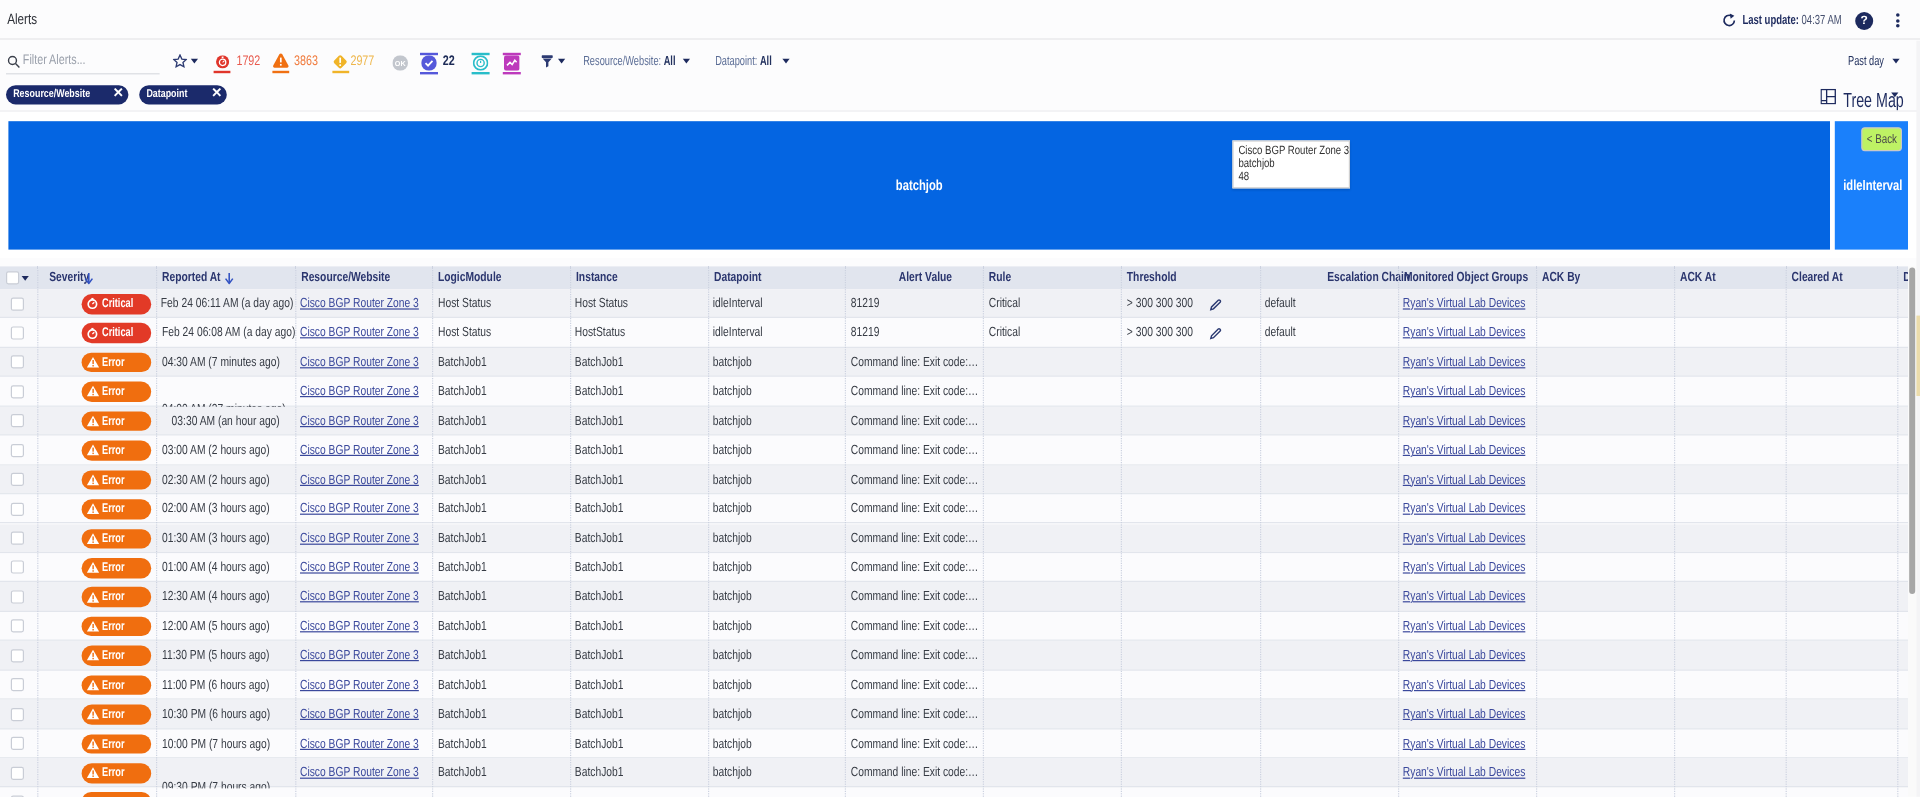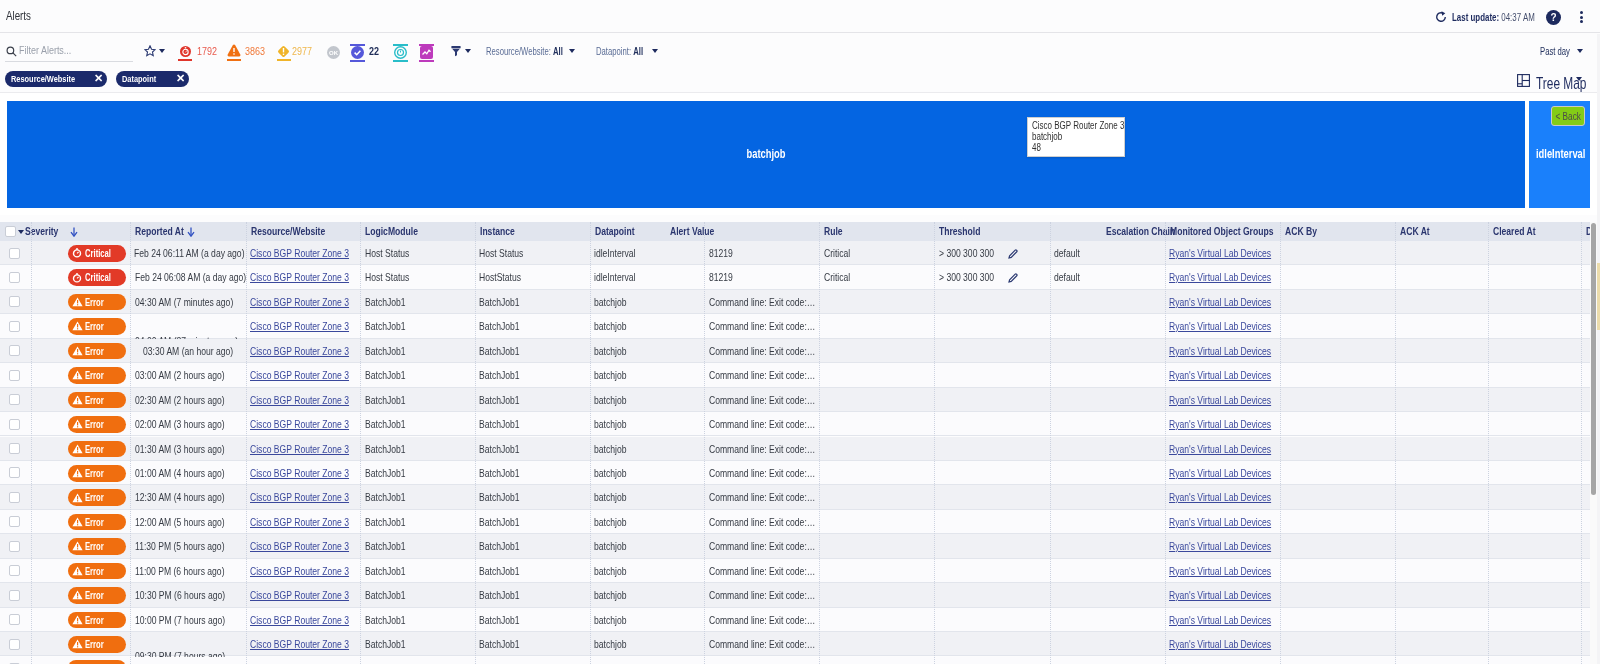--- a/index.html
+++ b/index.html
@@ -108,31 +108,31 @@
 <line x1="5.2" y1="6.5" x2="12.4" y2="6.5" stroke="#1d2a5e" stroke-width="1.1"></line>
 <line x1="0.6" y1="9.8" x2="5.2" y2="9.8" stroke="#1d2a5e" stroke-width="1.1"></line>
   </svg>
 <div class="abs" style="left:1536px;top:74px;font-size:17px;color:#1d2a5e"><span class="tx" style="transform:scaleX(.7)">Tree Map</span></div>
 <span class="abs caret" style="left:1576px;top:77px"></span>
 <div class="abs" style="left:0;top:92px;width:1600px;height:123px;background:#fff;border-top:1px solid #ebebee"></div>
 <div class="abs" style="left:6.5px;top:101px;width:1518px;height:106.5px;background:#0465e2"></div>
 <div class="abs" style="left:6.5px;top:101px;width:1518px;height:106.5px;line-height:106.5px;text-align:center;font-size:12px;font-weight:bold;color:#fff"><span class="txc">batchjob</span></div>
 <div class="abs" style="left:1528.5px;top:101px;width:61.5px;height:106.5px;background:#1a80fb"></div>
 <div class="abs" style="left:1528.5px;top:101px;width:61.5px;height:106.5px;line-height:106.5px;text-align:center;font-size:12px;font-weight:bold;color:#fff"><span class="txc">idleInterval</span></div>
-<div class="abs" style="left:1551px;top:106px;width:34px;height:20px;background:#84cc16;border:1px solid #c9c9c9;border-radius:3px;line-height:18px;font-size:10.5px;color:#4a4a4a"><span class="txc">&lt; Back</span></div>
+<div class="abs" style="left:1551px;top:106px;width:34px;height:20px;background:#bef264;border:1px solid #c9c9c9;border-radius:3px;line-height:18px;font-size:10.5px;color:#4a4a4a"><span class="txc">&lt; Back</span></div>
 <div class="abs" style="left:1026.5px;top:116.5px;width:98px;height:40px;background:#fff;border:1px solid #cfcfcf;box-shadow:0 1px 2px rgba(0,0,0,.15);font-size:10px;color:#303030;padding:2.5px 0 0 4px;line-height:11px">
 <span class="tx" style="transform:scaleX(.8)">Cisco BGP Router Zone 3</span><br><span class="tx" style="transform:scaleX(.8)">batchjob</span><br><span class="tx" style="transform:scaleX(.8)">48</span></div>
 <div class="abs" style="left:0;top:222px;width:1590px;height:19px;background:#e1e5ee"></div>
-<div class="hcell" style="left:25px;top:222px"><span class="tx">Severity</span></div>
+<div class="hcell" style="left:41px;top:222px"><span class="tx">Severity</span></div>
 <div class="hcell" style="left:134.5px;top:222px"><span class="tx">Reported At</span></div>
 <div class="hcell" style="left:250.5px;top:222px"><span class="tx">Resource/Website</span></div>
 <div class="hcell" style="left:364.5px;top:222px"><span class="tx">LogicModule</span></div>
 <div class="hcell" style="left:479.5px;top:222px"><span class="tx">Instance</span></div>
 <div class="hcell" style="left:594.5px;top:222px"><span class="tx">Datapoint</span></div>
-<div class="hcell" style="left:670px;top:222px"><span class="tx">Alert Value</span></div>
+<div class="hcell" style="left:749px;top:222px"><span class="tx">Alert Value</span></div>
 <div class="hcell" style="left:823.5px;top:222px"><span class="tx">Rule</span></div>
 <div class="hcell" style="left:938.5px;top:222px"><span class="tx">Threshold</span></div>
 <div class="hcell" style="left:1106px;top:222px"><span class="tx">Escalation Chain</span></div>
 <div class="hcell" style="left:1169.5px;top:222px"><span class="tx">Monitored Object Groups</span></div>
 <div class="hcell" style="left:1284.5px;top:222px"><span class="tx">ACK By</span></div>
 <div class="hcell" style="left:1399.5px;top:222px"><span class="tx">ACK At</span></div>
 <div class="hcell" style="left:1492.5px;top:222px"><span class="tx">Cleared At</span></div>
 <div class="hcell" style="left:1585.5px;top:222px"><span class="tx">D</span></div>
 <svg width="8" height="10" viewBox="0 0 8 10" style="position:absolute;left:70.0px;top:226.5px">
     <line x1="4" y1="0.5" x2="4" y2="8" stroke="#3252c2" stroke-width="1.3"></line>

